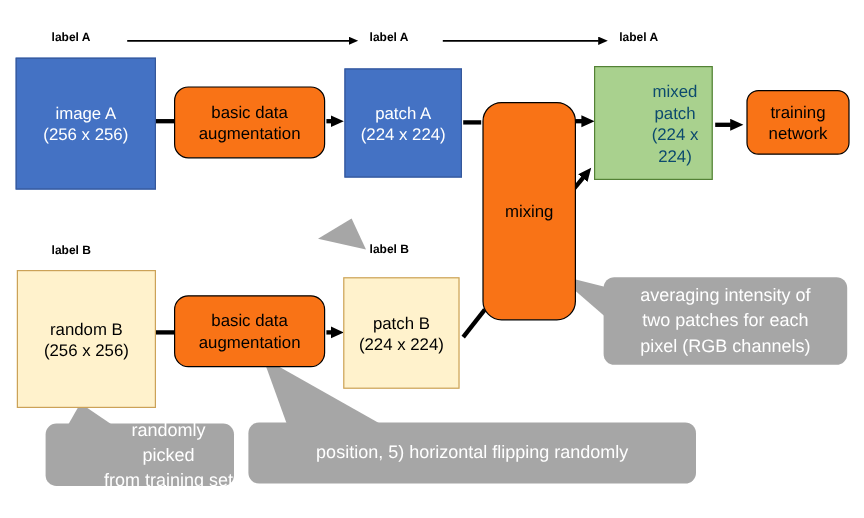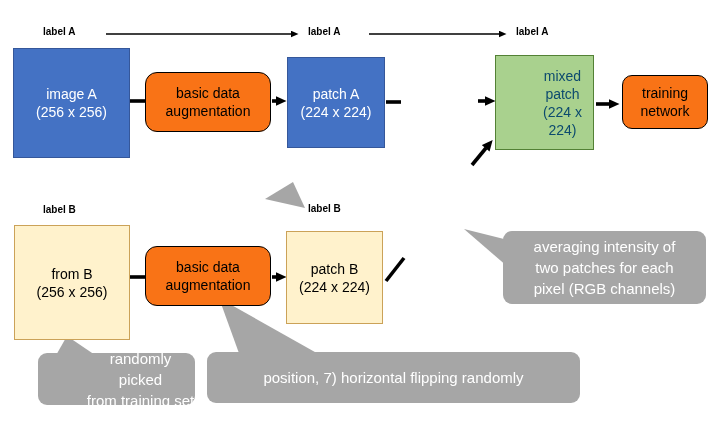--- a/index.html
+++ b/index.html
@@ -82,55 +82,58 @@
   <div class="node whitebox" style="left:145px;top:72px;width:126px;height:60px;">
     <span>basic data</span>
     <span>augmentation</span>
   </div>
 
   <div class="node bluebox" style="left:287px;top:57px;width:98px;height:91px;">
     <span>patch A</span>
     <span>(224 x 224)</span>
   </div>
 
+  <div class="node whitebox" style="left:402px;top:85px;width:78px;height:182px;border-radius:16px;">
+    <span>mixing</span>
+  </div>
 
   <div class="node greenbox" style="left:495px;top:55px;width:99px;height:95px;">
     <span>mixed</span>
     <span>patch</span>
     <span>(224 x 224)</span>
   </div>
 
   <div class="node whitebox" style="left:622px;top:75px;width:86px;height:54px;border-radius:10px;">
     <span>training</span>
     <span>network</span>
   </div>
 
   <div class="node creambox" style="left:14px;top:225px;width:116px;height:115px;">
-    <span>from B</span>
+    <span>random B</span>
     <span>(256 x 256)</span>
   </div>
 
   <div class="node whitebox" style="left:145px;top:246px;width:126px;height:60px;">
     <span>basic data</span>
     <span>augmentation</span>
   </div>
 
   <div class="node creambox" style="left:286px;top:231px;width:97px;height:93px;">
     <span>patch B</span>
     <span>(224 x 224)</span>
   </div>
 
 
   <div class="callout" style="left:38px;top:353px;width:157px;height:52px;padding-left:48px;">
     <span>randomly picked</span>
     <span>from training set</span>
   </div>
 
   <div class="callout" style="left:207px;top:352px;width:373px;height:51px;">
-    <span>position, 7) horizontal flipping randomly</span>
+    <span>position, 5) horizontal flipping randomly</span>
   </div>
 
   <div class="callout" style="left:503px;top:231px;width:203px;height:73px;">
     <span>averaging intensity of</span>
     <span>two patches for each</span>
     <span>pixel (RGB channels)</span>
   </div>
 
 </div>
 

